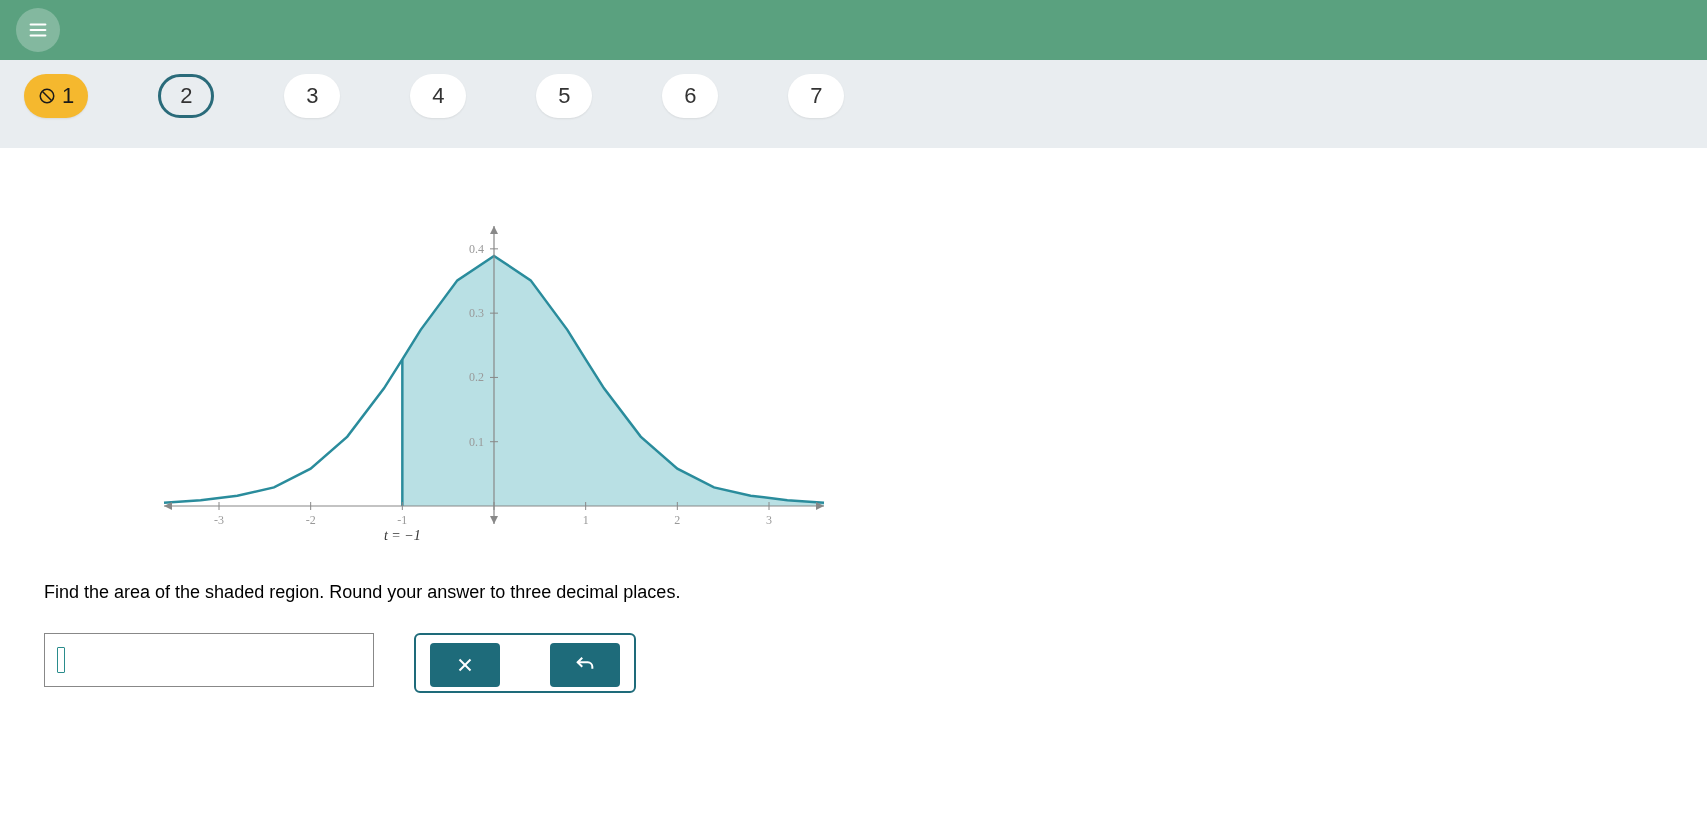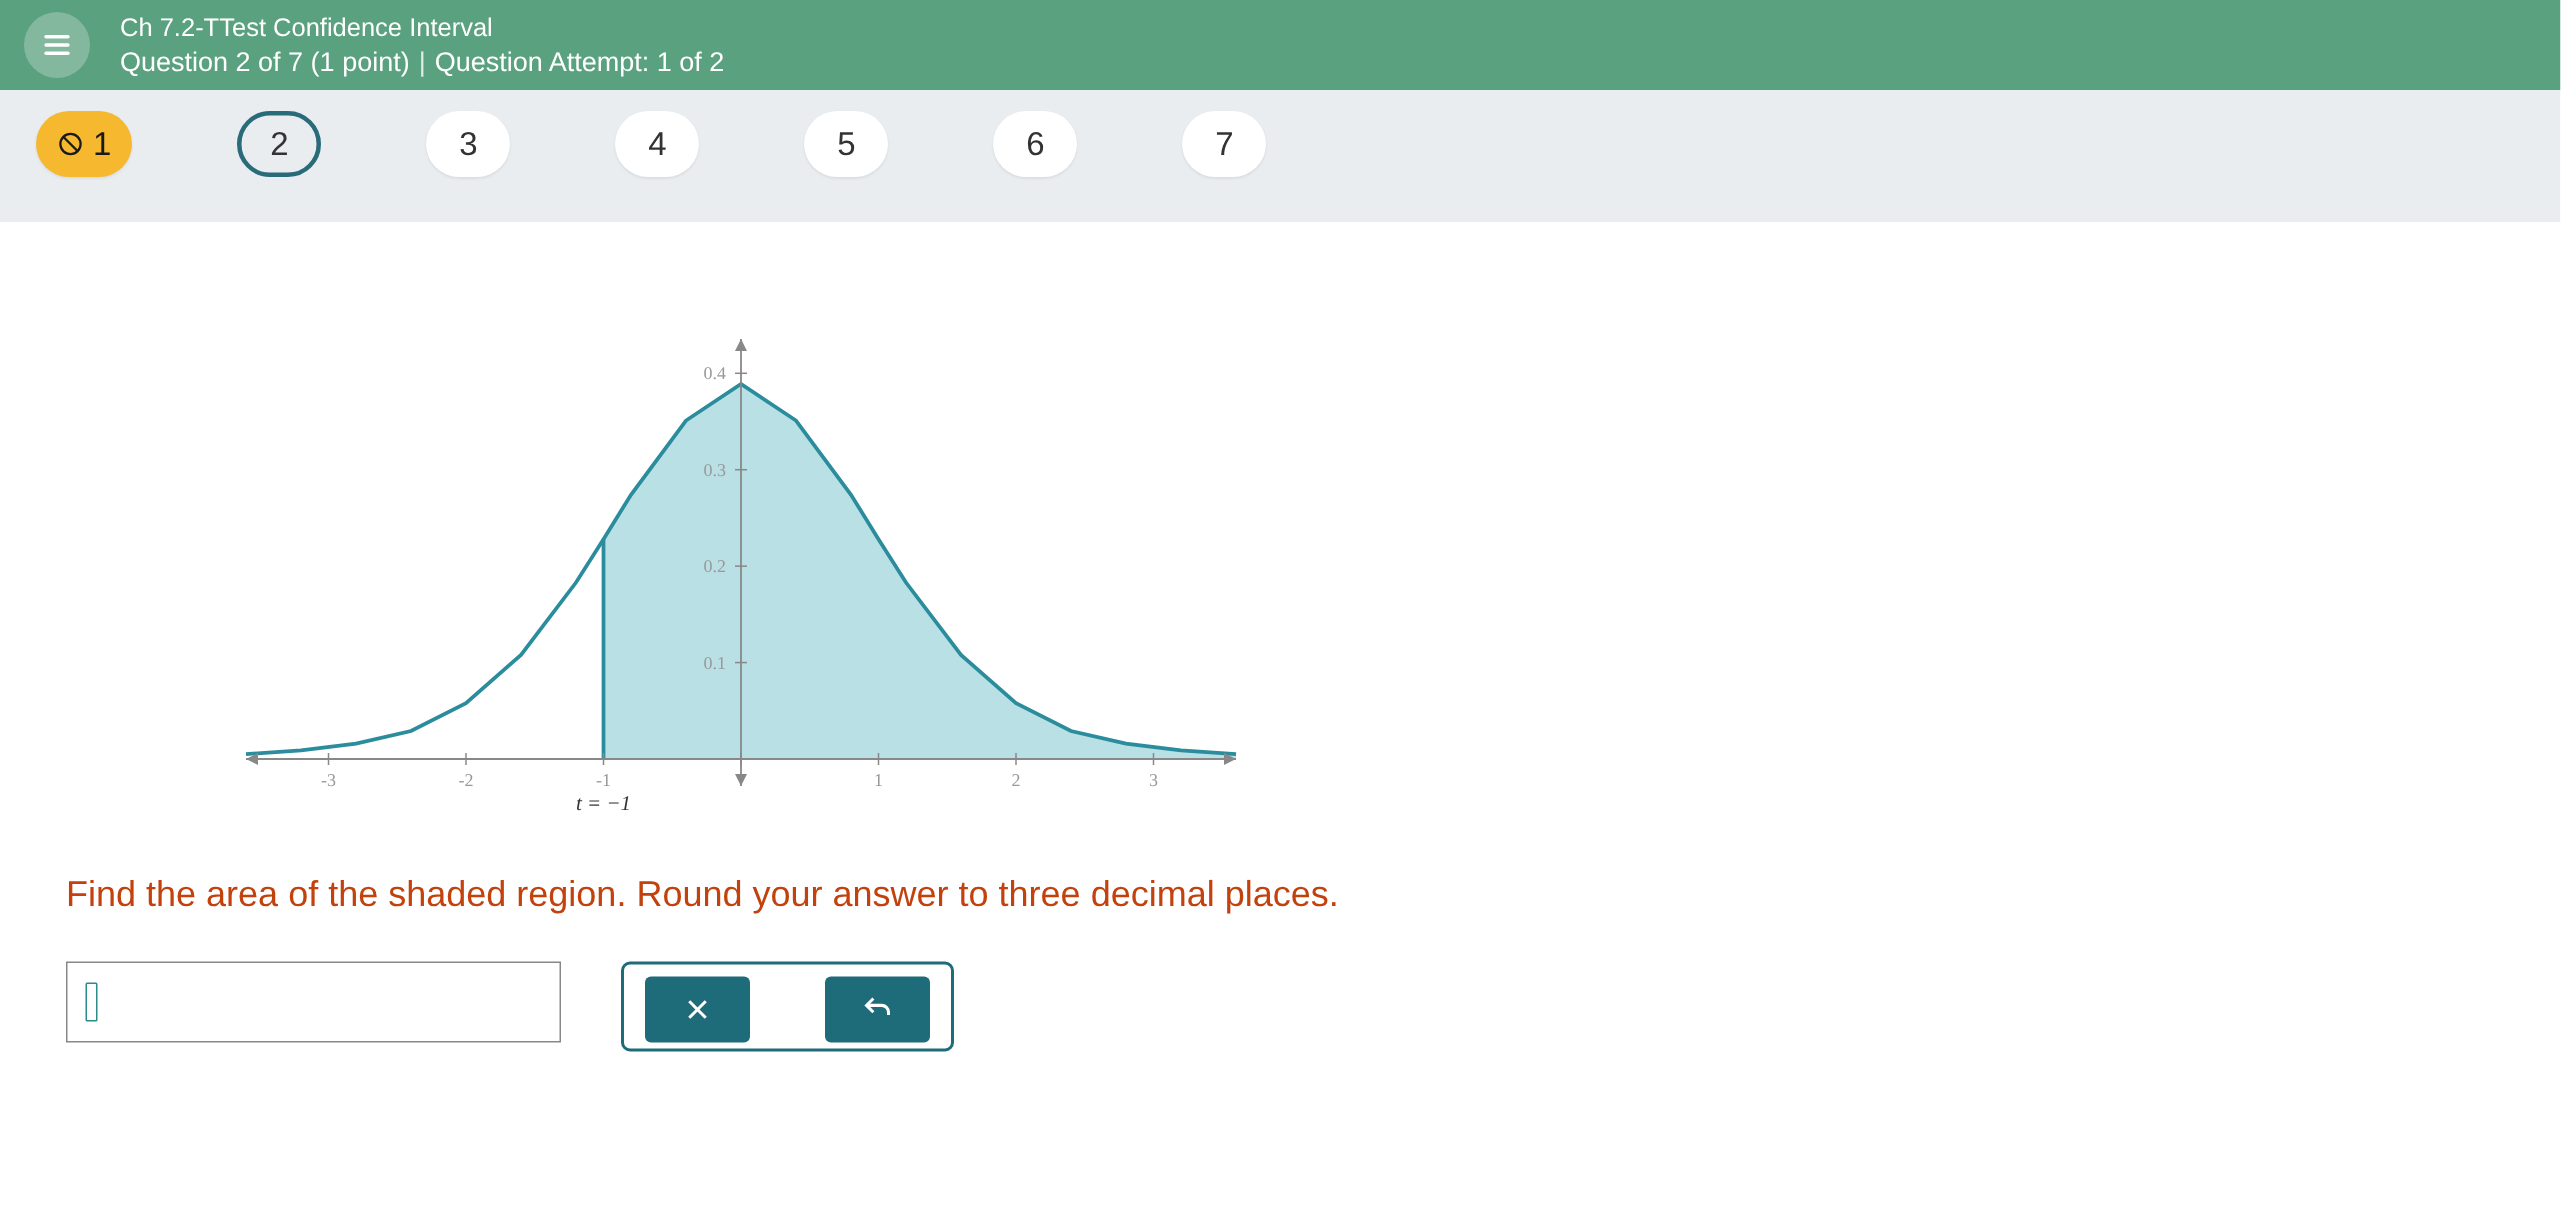--- a/index.html
+++ b/index.html
@@ -58,22 +58,22 @@
   }
   .prompt {
     font-size: 22px;
     color: #222;
     line-height: 1.4;
   }
   .prompt .ital { font-style: italic; font-family: Georgia, 'Times New Roman', serif; }
   .prompt .num { font-family: Georgia, 'Times New Roman', serif; }
   .chart-wrap { margin: 18px 0 18px 60px; }
   .instruction {
-    font-size: 24px;
-    color: #c2410c;
+    font-size: 18px;
+    color: #000000;
     margin-top: 22px;
   }
   .answer-row {
     margin-top: 30px;
     display: flex;
     gap: 40px;
     align-items: flex-start;
   }
   .answer-box {
     width: 330px; height: 54px;
@@ -105,28 +105,20 @@
 </head>
 <body>
 
 <div class="header">
   <div class="menu-btn">
     <svg viewBox="0 0 24 24" fill="none" stroke-width="2.4" stroke-linecap="round">
       <line x1="4" y1="6" x2="20" y2="6"></line>
         <line x1="4" y1="12" x2="20" y2="12"></line>
         <line x1="4" y1="18" x2="20" y2="18"></line>
     </svg>
-  </div>
-  <div class="header-text">
-    <div class="chapter-title">Ch 7.2-TTest Confidence Interval</div>
-    <div class="question-meta">
-      <span>Question 2 of 7 (1 point)</span>
-      <span class="meta-sep">|</span>
-      <span>Question Attempt: 1 of 2</span>
-    </div>
   </div>
 </div>
 
 <div class="nav-row" id="nav-row">
     <div class="nav-pill completed">
       <svg viewBox="0 0 24 24">
         <circle cx="12" cy="12" r="9" fill="none" stroke="#1a1a1a" stroke-width="2"></circle>
         <line x1="6" y1="6" x2="18" y2="18" stroke="#1a1a1a" stroke-width="2"></line>
       </svg>
       <span>1</span>

